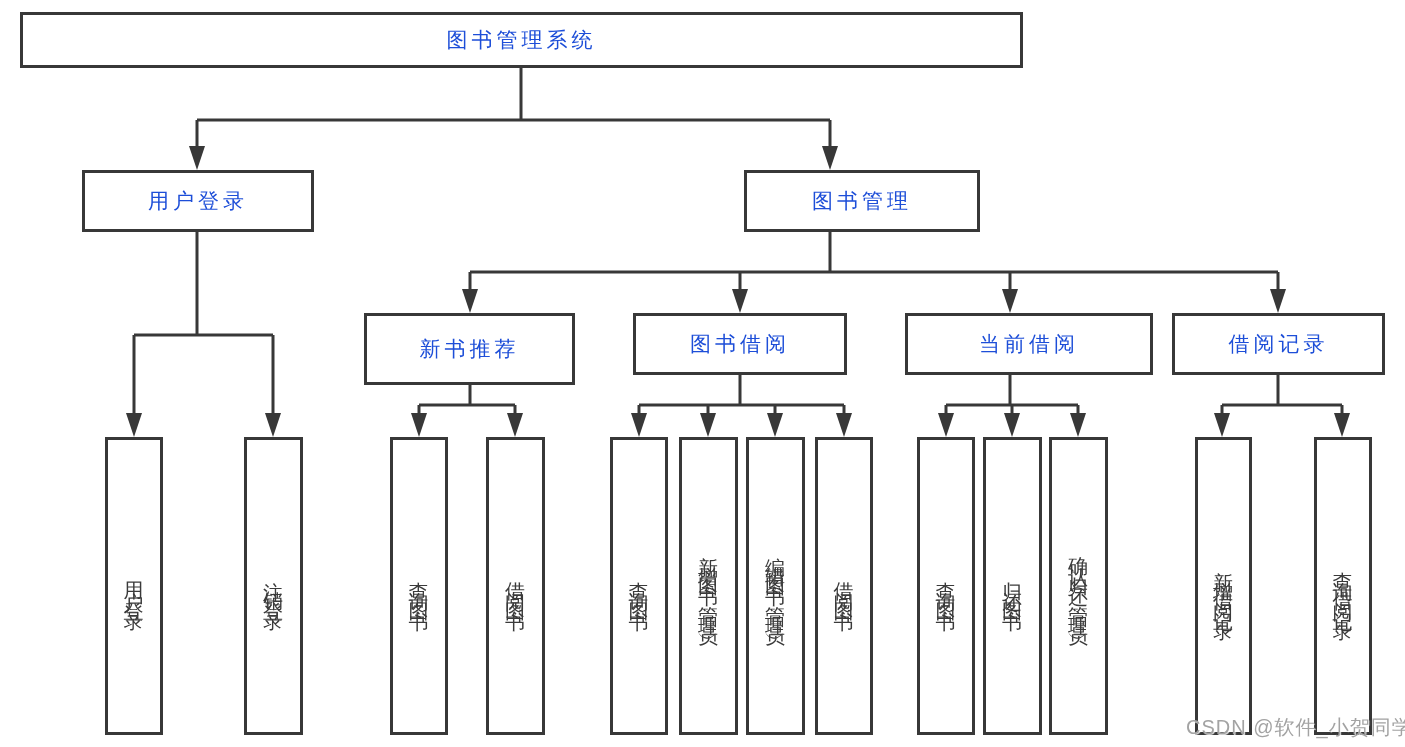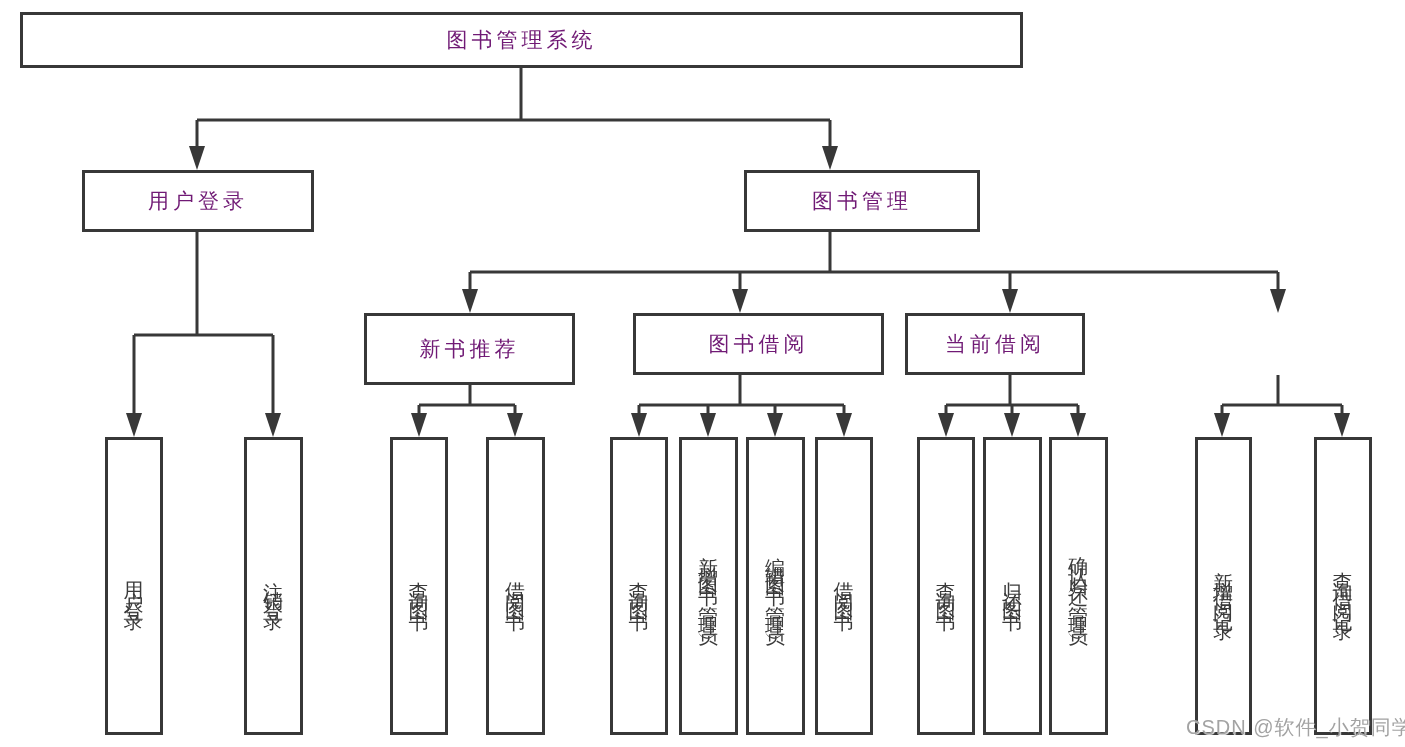--- a/index.html
+++ b/index.html
@@ -15,21 +15,21 @@
     position:absolute;
     box-sizing:border-box;
     border:3px solid #383838;
     background:#ffffff;
     display:flex;
     align-items:center;
     justify-content:center;
     z-index:2;
   }
   .h-label{
-    color:#701a75;
+    color:#1d4ed8;
     font-size:21px;
     letter-spacing:4px;
     white-space:nowrap;
   }
   .v-label{
     color:#3a3a3a;
     font-size:20px;
     writing-mode:vertical-rl;
     letter-spacing:10px;
     line-height:1;
@@ -92,25 +92,28 @@
   <div class="node" style="left:82px;top:170px;width:232px;height:62px">
     <span class="h-label">用户登录</span>
   </div>
   <div class="node" style="left:744px;top:170px;width:236px;height:62px">
     <span class="h-label">图书管理</span>
   </div>
 
   <div class="node" style="left:364px;top:313px;width:211px;height:72px">
     <span class="h-label">新书推荐</span>
   </div>
-  <div class="node" style="left:633px;top:313px;width:251px;height:62px">
+  <div class="node" style="left:633px;top:313px;width:214px;height:62px">
     <span class="h-label">图书借阅</span>
   </div>
-  <div class="node" style="left:905px;top:313px;width:180px;height:62px">
+  <div class="node" style="left:905px;top:313px;width:248px;height:62px">
     <span class="h-label">当前借阅</span>
+  </div>
+  <div class="node" style="left:1172px;top:313px;width:213px;height:62px">
+    <span class="h-label">借阅记录</span>
   </div>
 
   <div class="node" style="left:105px;top:437px;width:58px;height:298px">
     <span class="v-label">用户登录</span>
   </div>
   <div class="node" style="left:244px;top:437px;width:59px;height:298px">
     <span class="v-label">注销登录</span>
   </div>
 
   <div class="node" style="left:390px;top:437px;width:58px;height:298px">

